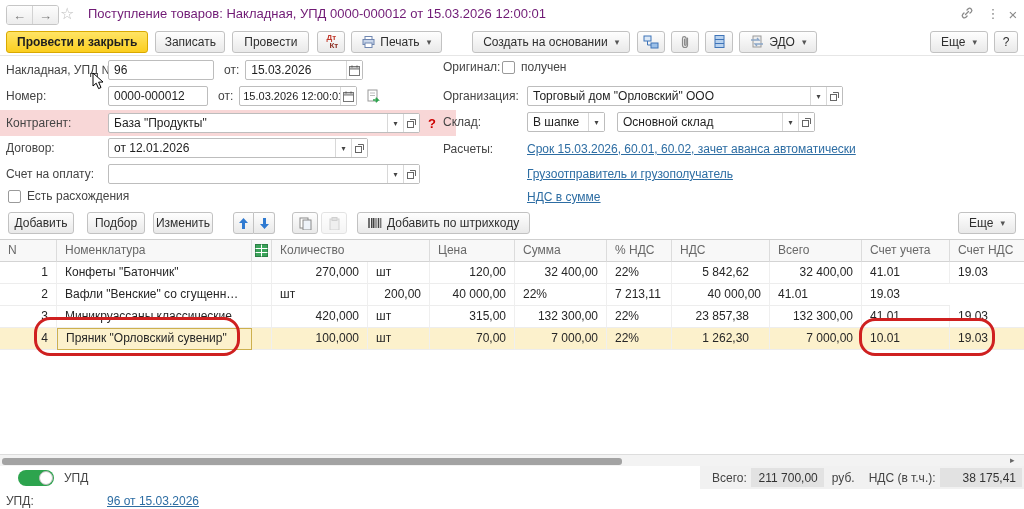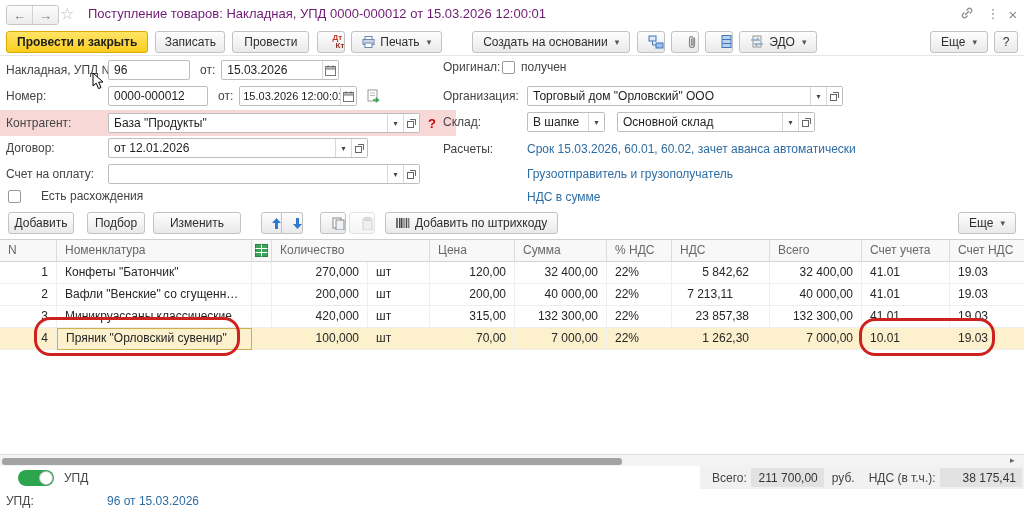--- a/index.html
+++ b/index.html
@@ -23,39 +23,39 @@
   .winicon{top:6px;color:#8a8a8a;font-size:13px;width:16px;text-align:center}
 
   
   .toolbar{left:0;top:28px;width:1024px;height:28px;display:flex;align-items:center;
            padding:0 6px;box-sizing:border-box;border-bottom:1px solid #e6e6e6;background:#fff}
   .btn{display:inline-flex;align-items:center;gap:5px;height:22px;padding:0 10px;
        background:linear-gradient(#fefefe,#e9e9e9);border:1px solid #c2c2c2;border-radius:3px;
        font-size:12px;color:#2e2e2e;white-space:nowrap;box-sizing:border-box}
   .btn-primary{background:linear-gradient(#ffe465,#fbce1f);border-color:#d9a900;font-weight:bold;color:#1e1e1e}
   .caret::after{content:"▾";font-size:9px;color:#555;margin-left:2px}
-  .iconbtn{padding:0;width:28px;justify-content:flex-end}
+  .iconbtn{padding:0;width:28px;justify-content:center}
   .dtkt{display:flex;flex-direction:column;line-height:8px;font-size:8px;font-weight:bold}
   .dtkt .dt{color:#c0392b}.dtkt .kt{color:#8e2f23;margin-left:5px}
   .tbl-toolbar{left:0;top:208px;width:1024px;height:30px;display:flex;align-items:center;
                padding:0 8px;box-sizing:border-box;background:#fff}
   .joined{display:flex}
   .joined .btn{border-radius:0}
   .joined .btn:first-child{border-radius:3px 0 0 3px}
   .joined .btn:last-child{border-radius:0 3px 3px 0;border-left:none}
   .disabled{opacity:.45}
 
   
   .input{height:20px;border:1px solid #bdbdbd;border-radius:2px;background:#fff;
          display:flex;align-items:stretch;box-sizing:border-box;font-size:12px;color:#1e1e1e}
   .input .val{flex:1;display:flex;align-items:center;padding:0 5px;white-space:nowrap;overflow:hidden}
   .in-btn{width:15px;display:flex;align-items:center;justify-content:center;
           border-left:1px solid #d8d8d8;color:#444;font-size:8px;background:#fff}
   .checkbox{width:13px;height:13px;border:1px solid #9a9a9a;border-radius:2px;background:#fff;box-sizing:border-box}
-  .link{color:#2d6da3;white-space:nowrap;cursor:pointer}
+  .link{color:#2d6da3;text-decoration:underline;white-space:nowrap;cursor:pointer}
   .pinkrow{background:#f8d7d7}
   .qmark{color:#cc0000;font-weight:bold;font-size:13px}
 
   
   .grid{display:grid;grid-template-columns:57px 195px 20px 96px 62px 85px 92px 65px 98px 92px 88px 74px}
   .th,.td{box-sizing:border-box;white-space:nowrap;overflow:hidden;line-height:21px;padding:0 8px}
   .th{color:#686868;background:#f8f8f8;border-bottom:1px solid #d4d4d4;border-right:1px solid #dcdcdc;height:22px}
   .td{border-bottom:1px solid #ededed;border-right:1px solid #efefef;height:22px;color:#262626}
   .num{text-align:right}
   .rowsel .td{background:#fcf1cc}
@@ -152,21 +152,21 @@
         </svg>
     </span>
     <span>ЭДО</span>
   </button>
   <button class="btn caret" style="margin-left:auto">Еще</button>
   <button class="btn" style="margin-left:6px;width:24px;justify-content:center">?</button>
 </div>
 
 <div class="abs flex" style="left:6px;top:60px">
   <span class="lbl" style="width:102px">Накладная, УПД №:</span>
-  <div class="input" style="width:82px">
+  <div class="input" style="width:106px">
     <span class="val">96</span>
   </div>
   <span class="lbl" style="margin-left:10px">от:</span>
   <div class="input" style="width:118px;margin-left:6px">
     <span class="val">15.03.2026</span>
     <span class="in-btn">
       <svg width="11" height="11" viewBox="0 0 11 11">
           <rect x="0.5" y="1.5" width="10" height="9" fill="#fff" stroke="#777"></rect>
           <rect x="0.5" y="1.5" width="10" height="2.5" fill="#c9c9c9" stroke="#777"></rect>
           <line x1="3" y1="0.5" x2="3" y2="2.5" stroke="#555"></line>
@@ -239,21 +239,21 @@
     <span class="in-btn">▾</span>
     <span class="in-btn">
       <svg width="9" height="9" viewBox="0 0 9 9">
           <rect x="0.5" y="2.5" width="6" height="6" fill="#fff" stroke="#666"></rect>
           <path d="M3 0.5 h5.5 v5.5" fill="none" stroke="#666"></path>
         </svg>
     </span>
   </div>
 </div>
 
-<div class="abs flex" style="left:8px;top:189px;gap:20px">
+<div class="abs flex" style="left:8px;top:189px;gap:6px">
   <span class="checkbox"></span>
   <span class="lbl">Есть расхождения</span>
 </div>
 
 <div class="abs flex" style="left:443px;top:60px">
   <span class="lbl" style="width:59px">Оригинал:</span>
   <span class="checkbox"></span>
   <span class="lbl" style="margin-left:6px">получен</span>
 </div>
 
@@ -296,21 +296,21 @@
 <div class="abs" style="left:527px;top:167px">
   <span class="link">Грузоотправитель и грузополучатель</span>
 </div>
 <div class="abs" style="left:527px;top:190px">
   <span class="link">НДС в сумме</span>
 </div>
 
 <div class="abs tbl-toolbar">
   <button class="btn" style="width:66px;justify-content:center">Добавить</button>
   <button class="btn" style="margin-left:13px;width:58px;justify-content:center">Подбор</button>
-  <button class="btn" style="margin-left:8px;width:88px;justify-content:center">Изменить</button>
+  <button class="btn" style="margin-left:8px;width:60px;justify-content:center">Изменить</button>
   <span class="joined" style="margin-left:20px">
     <button class="btn iconbtn" style="width:21px">
       <span>
           <svg width="9" height="11" viewBox="0 0 9 11">
             <path d="M4.5 0 L9 5 H6 V11 H3 V5 H0 Z" fill="#2f7ad1"></path>
           </svg>
         </span>
     </button>
     <button class="btn iconbtn" style="width:21px">
       <span>
@@ -390,21 +390,20 @@
     <div class="td num" style="padding-right:20px">5 842,62</div>
     <div class="td num">32 400,00</div>
     <div class="td">41.01</div>
     <div class="td" style="border-right:none">19.03</div>
   </div>
 
   <div class="grid">
     <div class="td num">2</div>
     <div class="td">Вафли "Венские" со сгущенн…</div>
     <div class="td"></div>
-    <div class="td num">200,000</div>
     <div class="td">шт</div>
     <div class="td num">200,00</div>
     <div class="td num">40 000,00</div>
     <div class="td">22%</div>
     <div class="td num" style="padding-right:36px">7 213,11</div>
     <div class="td num">40 000,00</div>
     <div class="td">41.01</div>
     <div class="td" style="border-right:none">19.03</div>
   </div>
 

